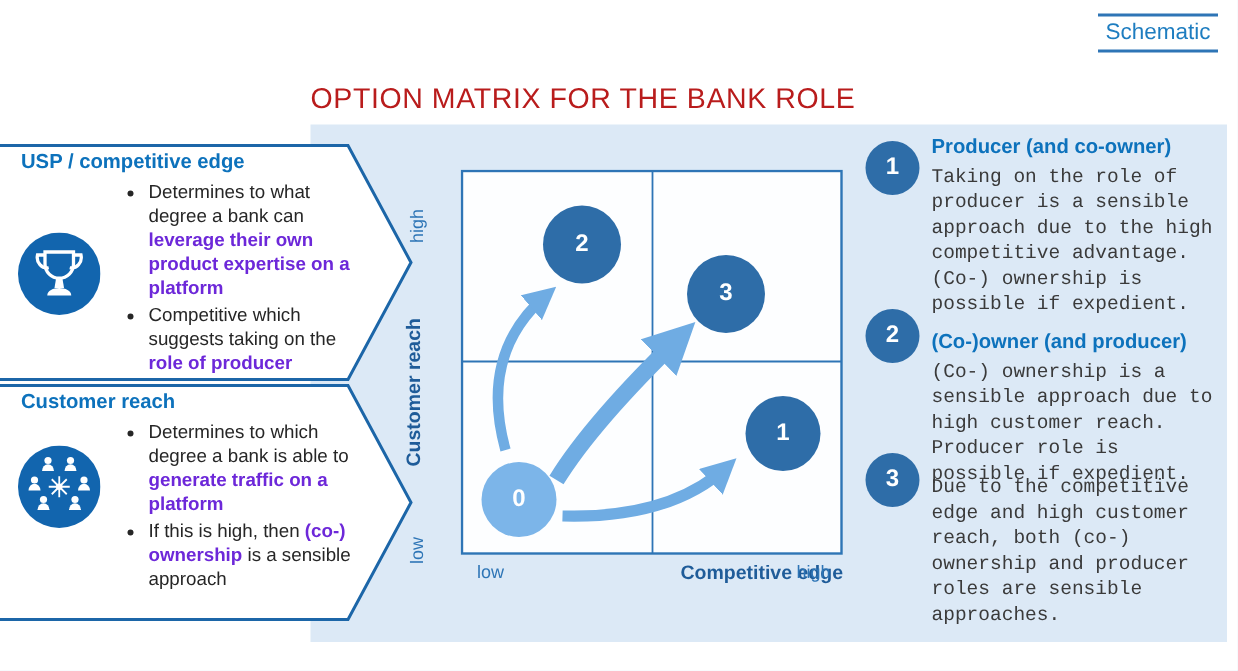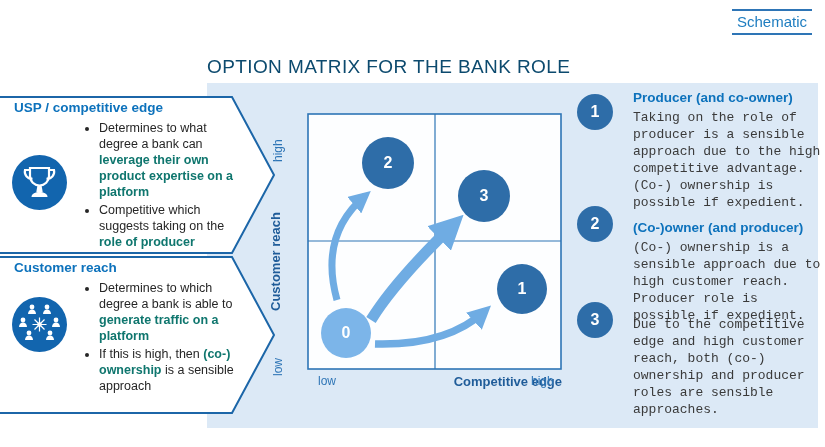--- a/index.html
+++ b/index.html
@@ -5,40 +5,40 @@
   html,body{margin:0;padding:0;background:#fff;}
   .page{position:relative;width:825px;height:447px;background:#fff;overflow:hidden;
         font-family:"Liberation Sans",sans-serif;border-radius:25px;}
 
   
   .schematic{position:absolute;top:9px;right:13px;width:80px;text-align:center;
     border-top:2px solid #2E75B6;border-bottom:2px solid #2E75B6;padding:2px 0 3px;
     color:#1E7DC0;font-size:15px;}
 
   
-  .title{position:absolute;left:207px;top:56px;font-size:19px;letter-spacing:.4px;color:#0c4a6e;}
+  .title{position:absolute;left:207px;top:56px;font-size:19px;letter-spacing:.4px;color:#b91c1c;}
 
   
   .panel{position:absolute;left:207px;top:83px;width:611px;height:345px;background:#DCE9F6;}
 
   
   .callout{position:absolute;left:0;width:277px;height:140px;}
   .callout svg.shape{position:absolute;left:0;top:0;}
   .callout-1{top:96px;}
   .callout-2{top:256px;}
   .callout-heading{position:absolute;left:14px;top:4px;font-size:13.5px;font-weight:bold;color:#0D72BC;}
   .callout-icon{position:absolute;left:12px;width:55px;height:55px;}
   .callout-1 .callout-icon{top:59px;}
   .callout-2 .callout-icon{top:41px;}
   .callout ul{position:absolute;left:84px;margin:0;padding:0 0 0 15px;width:145px;
     font-size:12.5px;line-height:16px;color:#262626;}
   .callout-1 ul{top:24px;}
   .callout-2 ul{top:24px;}
   .callout li{margin-bottom:2px;}
-  .callout b{color:#0f766e;}
+  .callout b{color:#6d28d9;}
 
   
   .matrix-svg{position:absolute;left:307px;top:113px;}
   .mcircle{position:absolute;border-radius:50%;display:flex;align-items:center;justify-content:center;
     color:#fff;font-weight:bold;font-size:16px;z-index:3;}
   .dark{background:#2E6DA8;}
   .light{background:#7CB5E9;}
   .pos-0{left:321px;top:308px;width:50px;height:50px;}
   .pos-2{left:362px;top:137px;width:52px;height:52px;}
   .pos-3{left:458px;top:170px;width:52px;height:52px;}
@@ -51,21 +51,21 @@
   .y-title{left:283px;top:296px;font-size:13px;font-weight:bold;color:#1F5C99;}
   .x-low{left:318px;top:374px;}
   .x-high{left:531px;top:374px;}
   .x-title{left:307px;top:374px;width:255px;text-align:right;font-size:13px;font-weight:bold;color:#1F5C99;}
 
   
   .legend{position:absolute;left:577px;top:0;width:243px;}
   .legend-circle{position:absolute;left:0;width:36px;height:36px;border-radius:50%;background:#2E6DA8;
     display:flex;align-items:center;justify-content:center;color:#fff;font-weight:bold;font-size:16px;}
   .lc-1{top:94px;} .lc-2{top:206px;} .lc-3{top:302px;}
-  .legend-text{position:absolute;left:56px;width:188px;}
+  .legend-text{position:absolute;left:44px;width:188px;}
   .lt-1{top:90px;} .lt-2{top:220px;} .lt-3{top:316px;}
   .legend-heading{font-size:13.5px;font-weight:bold;color:#0D72BC;margin-bottom:4px;}
   .lt-3 .legend-heading{margin-bottom:1px;}
   .legend-body{font-size:13px;line-height:17px;color:#3A3A3A;font-family:Liberation Mono, monospace;}
 </style>
 </head>
 <body>
 
 <div class="page">
 

